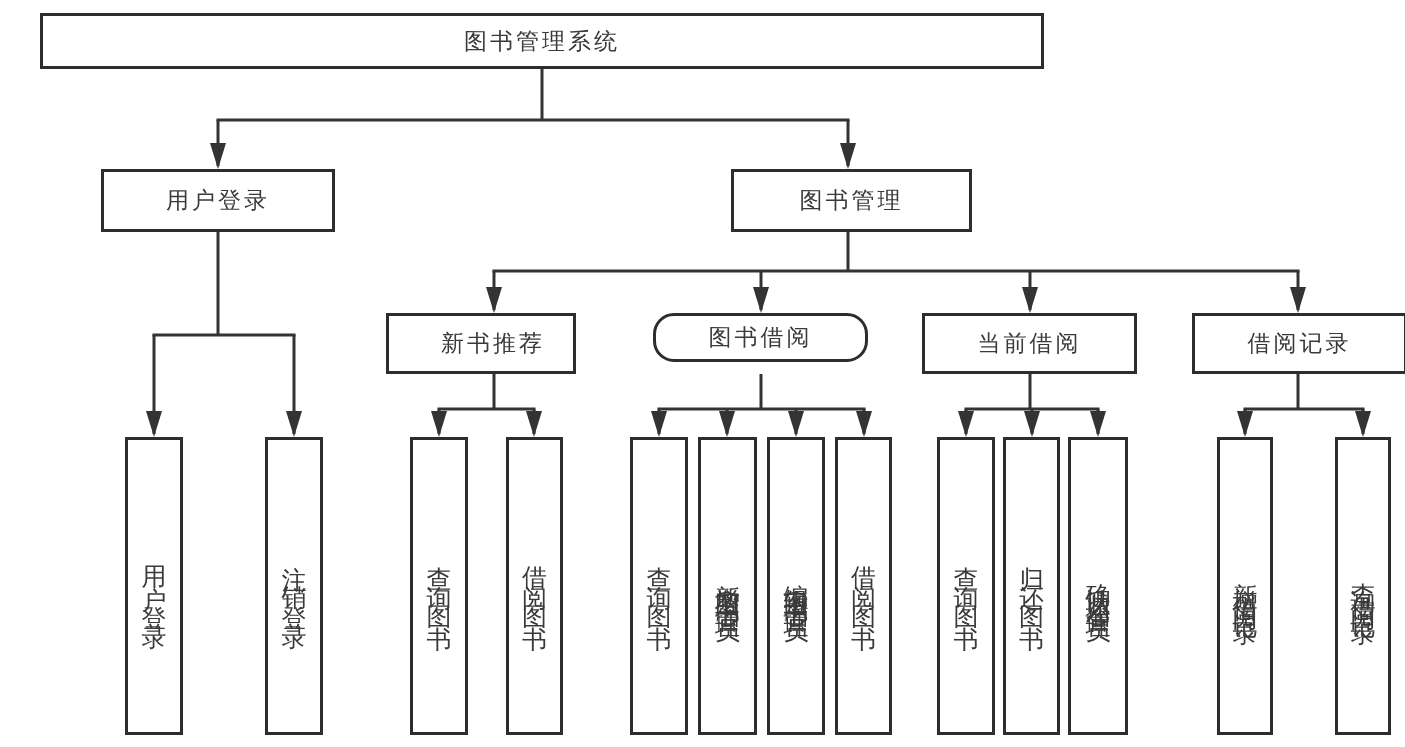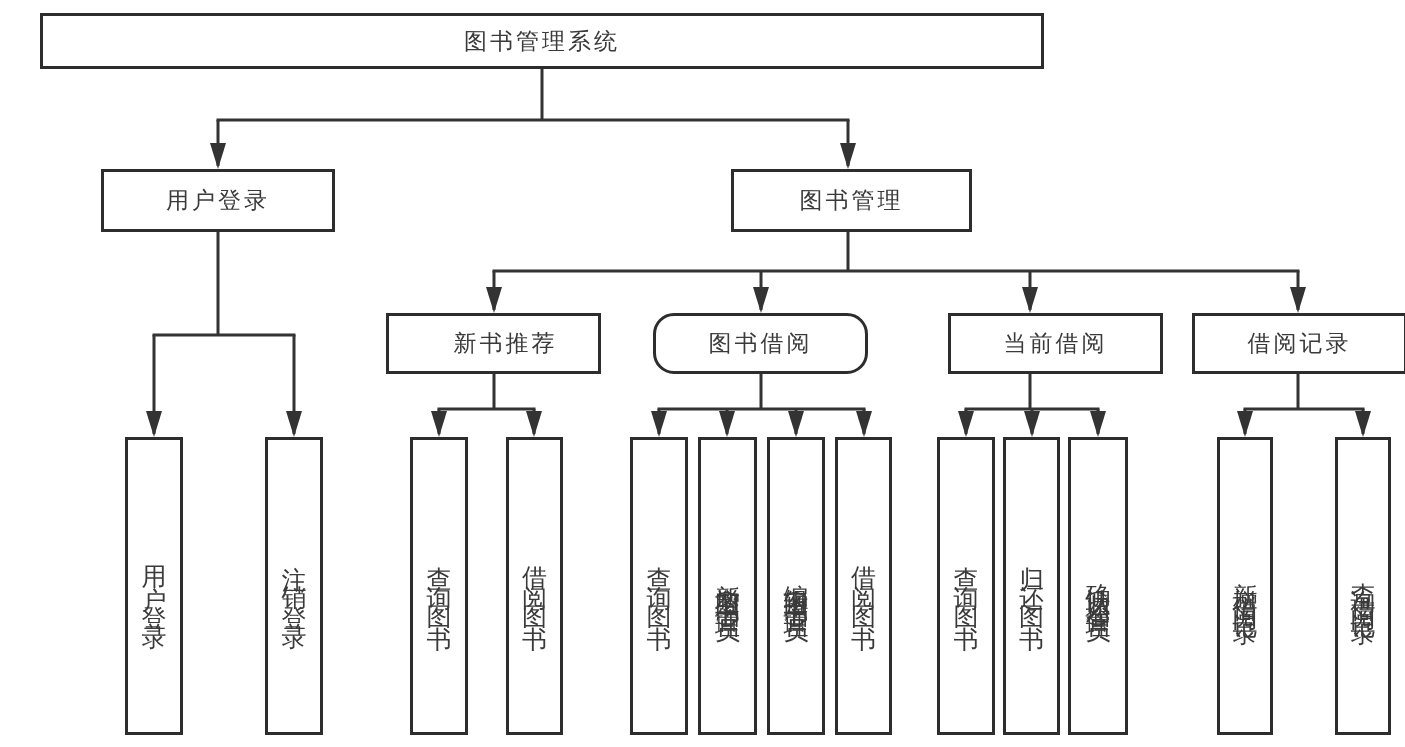--- a/index.html
+++ b/index.html
@@ -131,27 +131,27 @@
     <span class="label">图书管理系统</span>
   </div>
 
   <div class="box h" style="left:81px; top:169px; width:234px; height:63px;">
     <span class="label">用户登录</span>
   </div>
   <div class="box h" style="left:711px; top:169px; width:241px; height:63px;">
     <span class="label">图书管理</span>
   </div>
 
-  <div class="box h" style="left:366px; top:313px; width:215px; height:61px;padding-left:24px;">
+  <div class="box h" style="left:366px; top:313px; width:190px; height:61px;padding-left:24px;">
     <span class="label">新书推荐</span>
   </div>
-  <div class="box h" style="left:633px; top:313px; width:215px; height:61px;border-radius:21px;">
+  <div class="box h" style="left:633px; top:313px; width:215px; height:49px;border-radius:21px;">
     <span class="label">图书借阅</span>
   </div>
-  <div class="box h" style="left:928px; top:313px; width:215px; height:61px;">
+  <div class="box h" style="left:902px; top:313px; width:215px; height:61px;">
     <span class="label">当前借阅</span>
   </div>
   <div class="box h" style="left:1172px; top:313px; width:215px; height:61px;">
     <span class="label">借阅记录</span>
   </div>
 
   <div class="box v" style="left:105px; top:437px; width:58px; height:298px;">
     <span class="label sp-wide">用户登录</span>
   </div>
   <div class="box v" style="left:245px; top:437px; width:58px; height:298px;">

